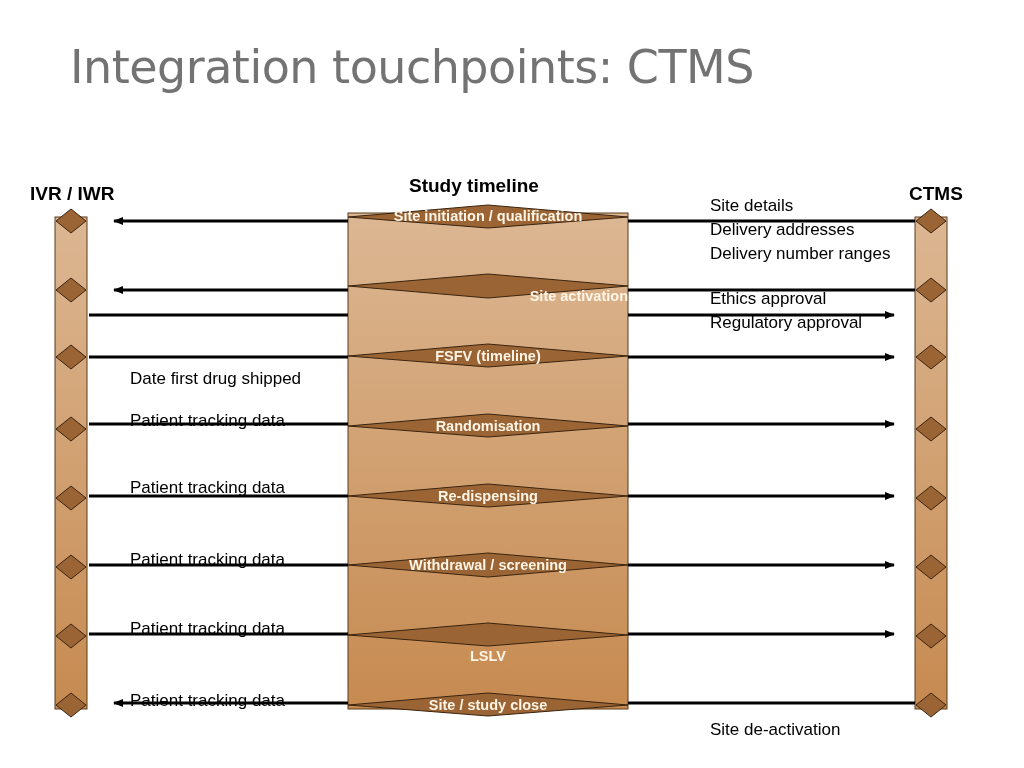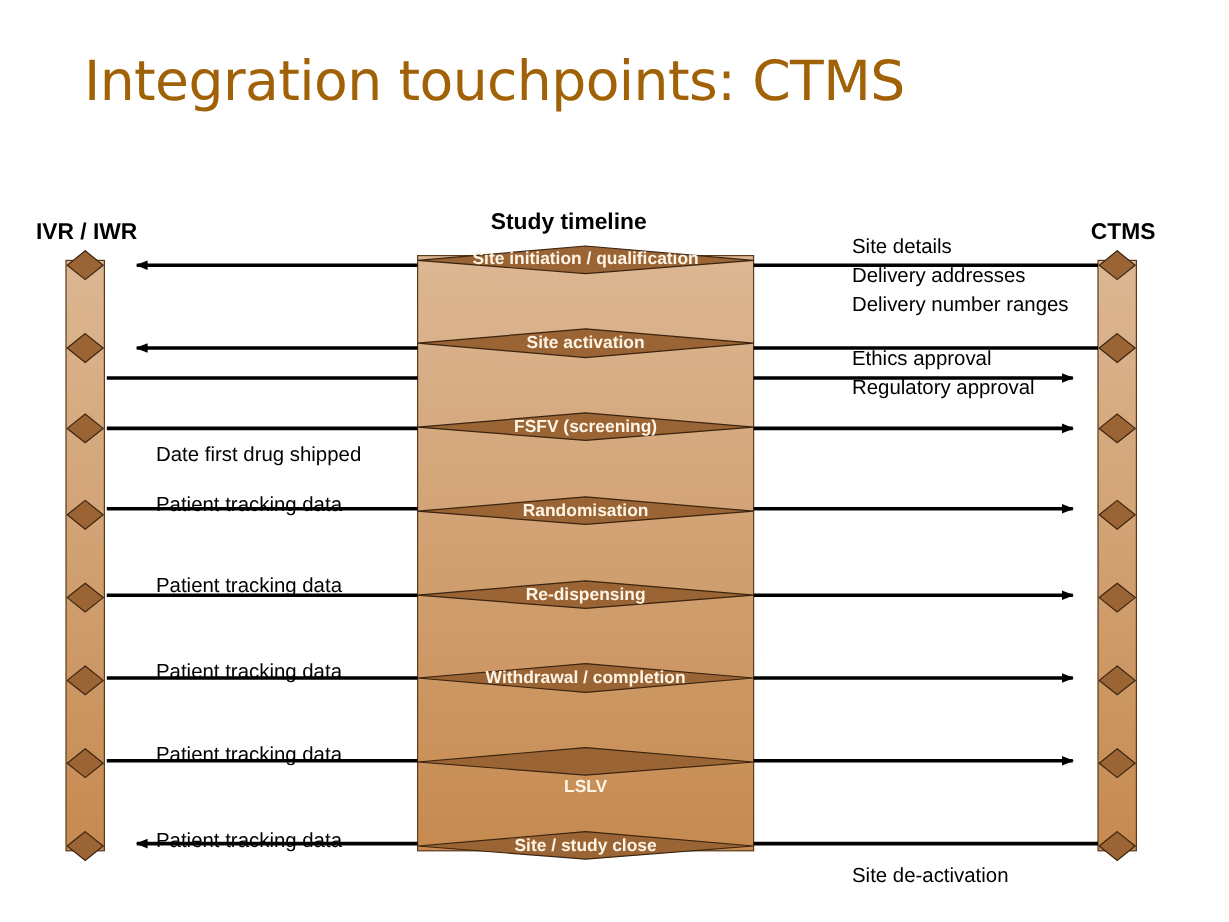--- a/index.html
+++ b/index.html
@@ -1,17 +1,17 @@
 <!DOCTYPE html>
 <html><head>
 <meta charset="utf-8">
 <style>
   html, body { margin: 0; padding: 0; }
   body { width: 1024px; height: 768px; background: #ffffff; position: relative; overflow: hidden; font-family: "Liberation Sans", sans-serif; }
-  .title { position: absolute; left: 70px; top: 40px; font-family: "DejaVu Sans", sans-serif; font-size: 46px; color: #a16207; letter-spacing: -0.5px; white-space: nowrap; }
+  .title { position: absolute; left: 70px; top: 40px; font-family: "DejaVu Sans", sans-serif; font-size: 46px; color: #737373; letter-spacing: -0.5px; white-space: nowrap; }
   .lane-label { position: absolute; font-weight: bold; font-size: 19px; color: #000; white-space: nowrap; text-align: center; }
   .note { position: absolute; font-size: 17px; color: #000; white-space: nowrap; line-height: 24px; margin-top: 45px; }
   svg.diagram { position: absolute; left: 0; top: 0; }
   .milestone-label { position: absolute; font-weight: bold; font-size: 14.5px; color: #fff5e6; white-space: nowrap; text-align: center; width: 280px; left: 348px; transform: translateY(-50%); }
 </style>
 </head>
 <body>
 
 <div class="title">Integration touchpoints: CTMS</div>
 
@@ -92,25 +92,25 @@
     <polygon points="931,345 946,357 931,369 916,357"></polygon>
     <polygon points="931,417 946,429 931,441 916,429"></polygon>
     <polygon points="931,486 946,498 931,510 916,498"></polygon>
     <polygon points="931,555 946,567 931,579 916,567"></polygon>
     <polygon points="931,624 946,636 931,648 916,636"></polygon>
     <polygon points="931,693 946,705 931,717 916,705"></polygon>
   </g>
 </svg>
 
 <div class="milestone-label" style="top:216px;">Site initiation / qualification</div>
-<div class="milestone-label" style="top:286px;">Site activation</div>
-<div class="milestone-label" style="top:356px;">FSFV (screening)</div>
+<div class="milestone-label" style="top:296px;text-align:right;">Site activation</div>
+<div class="milestone-label" style="top:356px;">FSFV (timeline)</div>
 <div class="milestone-label" style="top:426px;text-align:center;">Randomisation</div>
 <div class="milestone-label" style="top:496px;">Re-dispensing</div>
-<div class="milestone-label" style="top:565px;">Withdrawal / completion</div>
+<div class="milestone-label" style="top:565px;">Withdrawal / screening</div>
 <div class="milestone-label" style="top:635px;margin-top:21px;">LSLV</div>
 <div class="milestone-label" style="top:705px;">Site / study close</div>
 
 <div class="note" style="left:130px; top:322px;">Date first drug shipped</div>
 <div class="note" style="left:130px; top:364px;">Patient tracking data</div>
 <div class="note" style="left:130px; top:431px;">Patient tracking data</div>
 <div class="note" style="left:130px; top:503px;">Patient tracking data</div>
 <div class="note" style="left:130px; top:572px;">Patient tracking data</div>
 <div class="note" style="left:130px; top:644px;">Patient tracking data</div>
 

